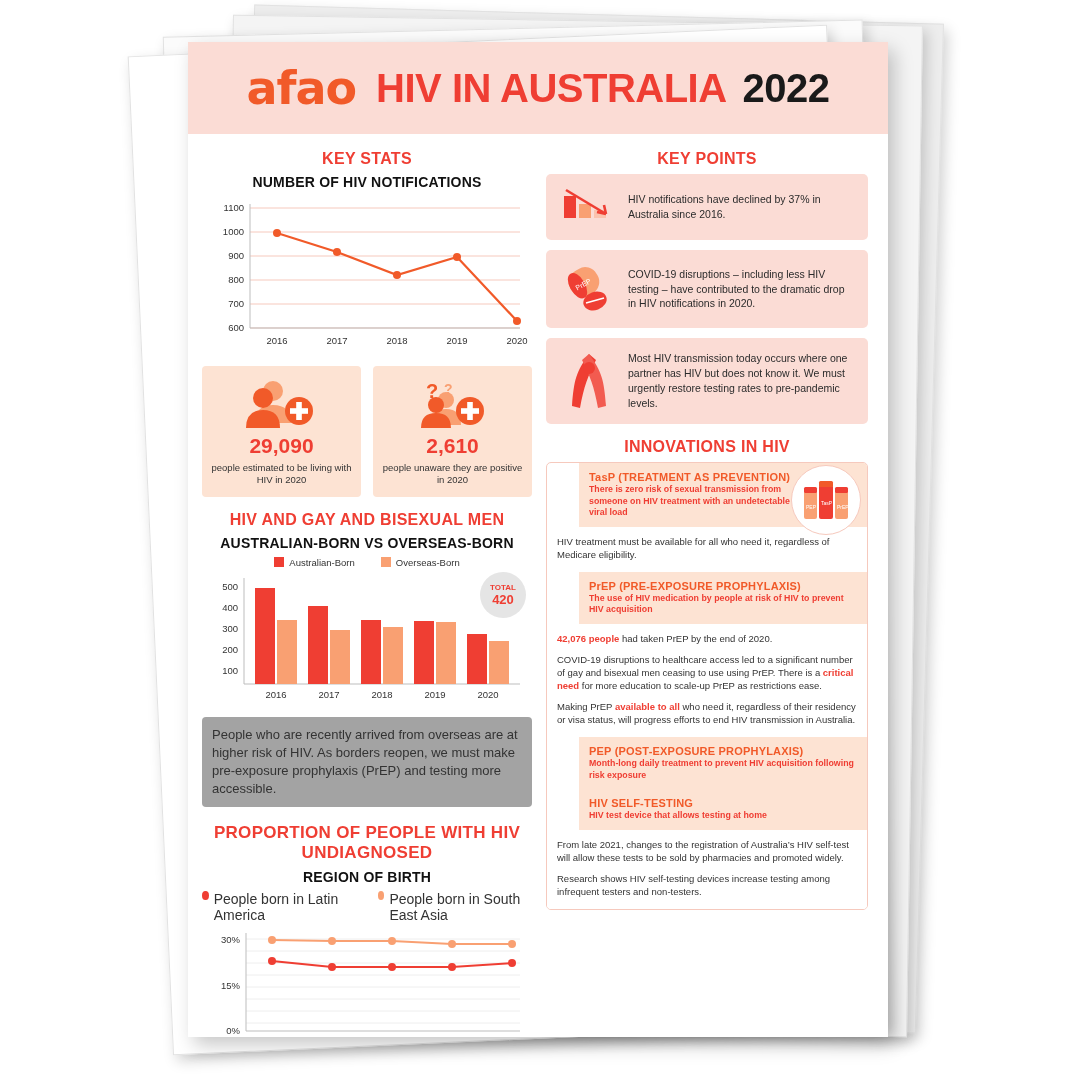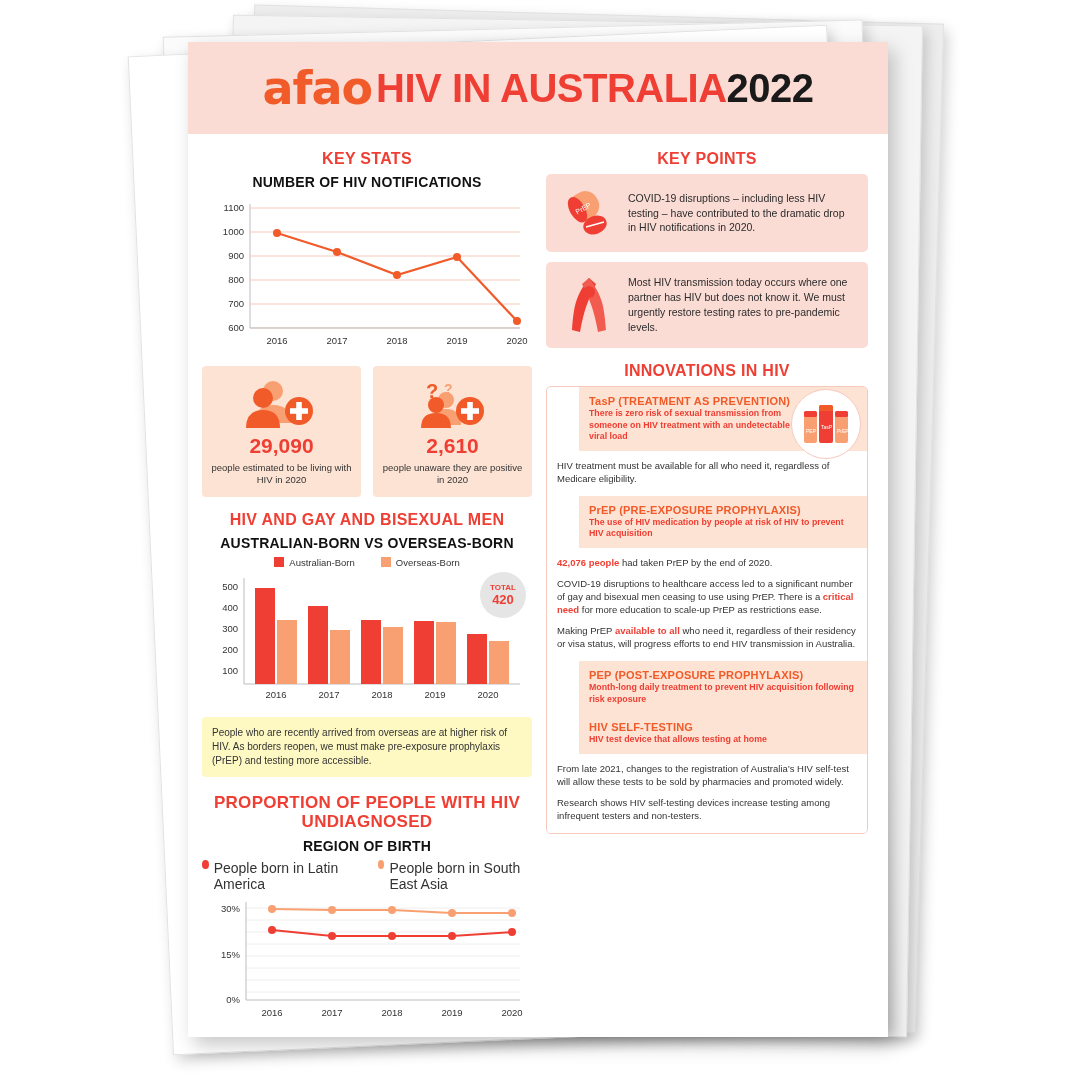--- a/index.html
+++ b/index.html
@@ -37,21 +37,21 @@
     overflow: hidden;
   }
 
   
   .header {
     background: #fbdcd5;
     height: 92px;
     display: flex;
     align-items: center;
     justify-content: center;
-    gap: 0;
+    gap: 16px;
   }
   .logo {
     font-family: "DejaVu Sans", sans-serif;
     font-weight: bold;
     font-size: 46px;
     color: #f15a29;
     letter-spacing: -1px;
     line-height: 1;
     margin-right: 4px;
   }
@@ -129,24 +129,24 @@
     margin: 6px 0 4px 0;
     font-size: 9.5px;
     color: #333;
   }
   .legend-item { display:flex; align-items:flex-start; gap:5px; }
   .swatch { width: 10px; height: 10px; }
   .dot { width: 9px; height: 9px; border-radius: 50%; }
 
   
   .note-box {
-    background: #fef9c3;
+    background: #a3a3a3;
     border-radius: 4px;
     padding: 9px 10px;
-    font-size: 10px;
+    font-size: 13px;
     color: #333;
     line-height: 1.4;
     margin-top: 10px;
   }
 
   
   .kp-card {
     background: #fbdcd5;
     border-radius: 5px;
     display: flex;
@@ -408,20 +408,32 @@
             <text x="310" y="120" text-anchor="middle" font-size="9.5" fill="#333" font-family="Liberation Sans, sans-serif">2020</text>
           </svg>
         </div>
 
       </div>
 
       <div class="col-right">
 
         <div class="sec-title">KEY POINTS</div>
 
+        <div class="kp-card">
+          <div class="kp-icon">
+            <svg width="54" height="42" viewBox="0 0 54 42">
+              <rect x="2" y="10" width="12" height="22" fill="#ef3e33"></rect>
+              <rect x="17" y="18" width="12" height="14" fill="#f9a072"></rect>
+              <rect x="32" y="24" width="12" height="8" fill="#fbc3ae"></rect>
+              <path d="M4 4 L44 28" stroke="#ef3e33" stroke-width="2.6" fill="none"></path>
+              <path d="M44 28 L35 26 M44 28 L42 19" stroke="#ef3e33" stroke-width="2.6" fill="none"></path>
+            </svg>
+          </div>
+          <div class="kp-text">HIV notifications have declined by 37% in Australia since 2016.</div>
+        </div>
 
         <div class="kp-card">
           <div class="kp-icon">
             <svg width="54" height="54" viewBox="0 0 54 54">
               <g transform="rotate(-30 22 20)">
                 <rect x="7" y="6" width="30" height="28" rx="13" fill="#f9a072"></rect>
                 <rect x="7" y="6" width="15" height="28" rx="13" fill="#ef3e33"></rect>
                 <text x="12" y="24" font-size="7" fill="#fff" font-family="Liberation Sans, sans-serif">PrEP</text>
               </g>
               <ellipse cx="33" cy="39" rx="12" ry="9" fill="#ef3e33" transform="rotate(-20 33 39)"></ellipse>

